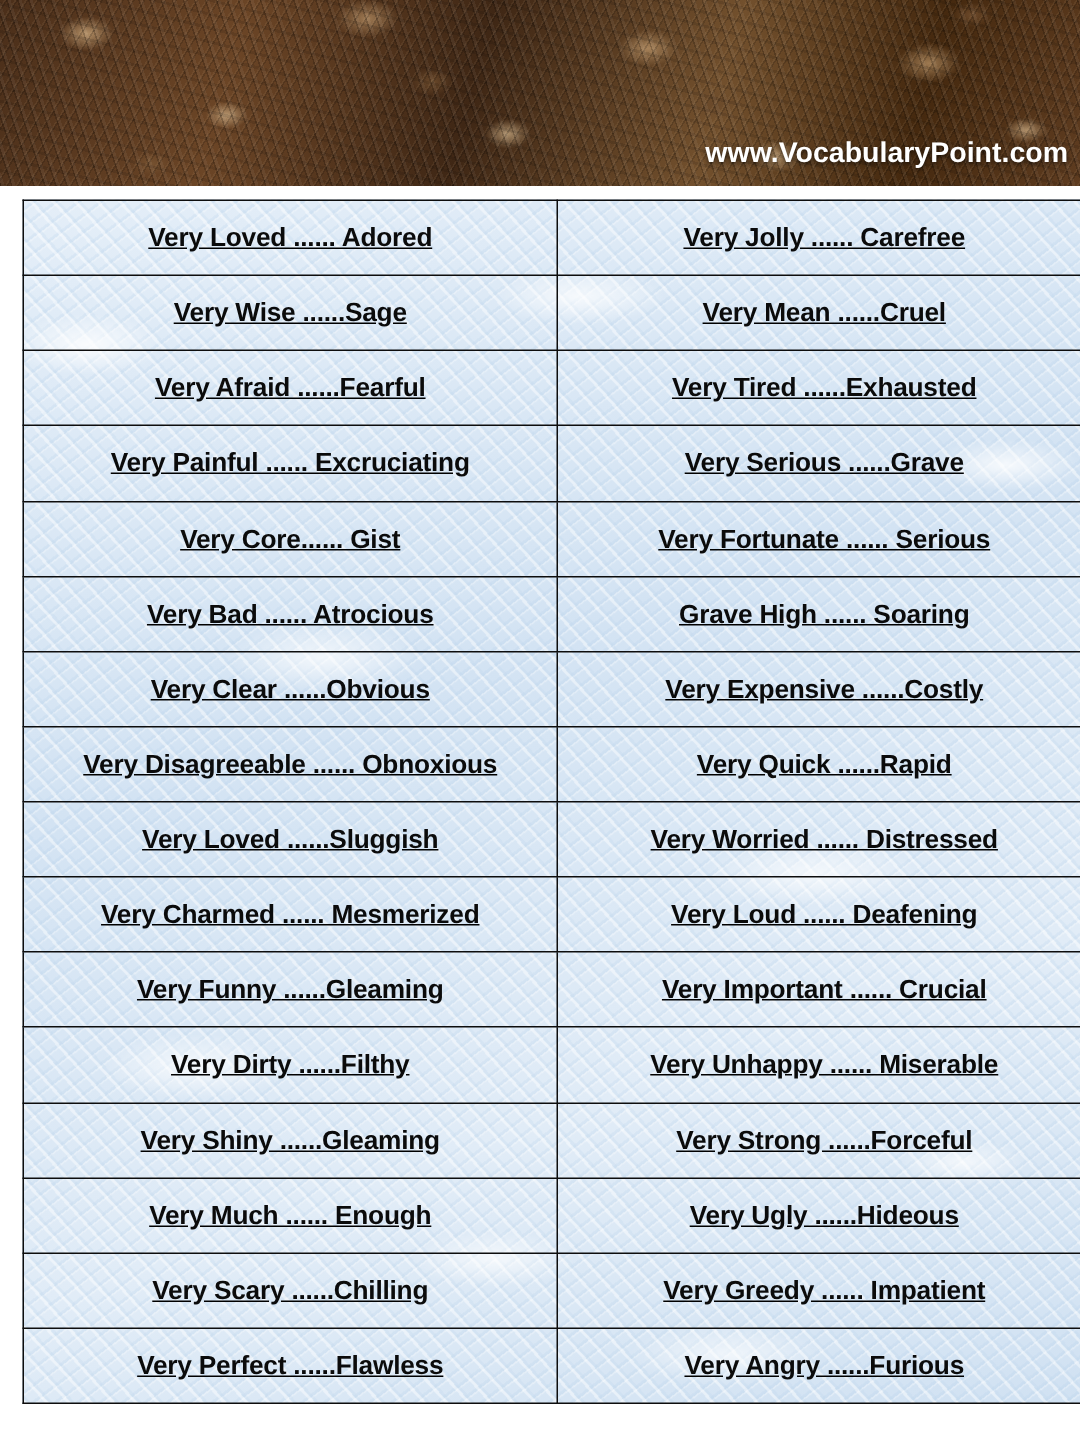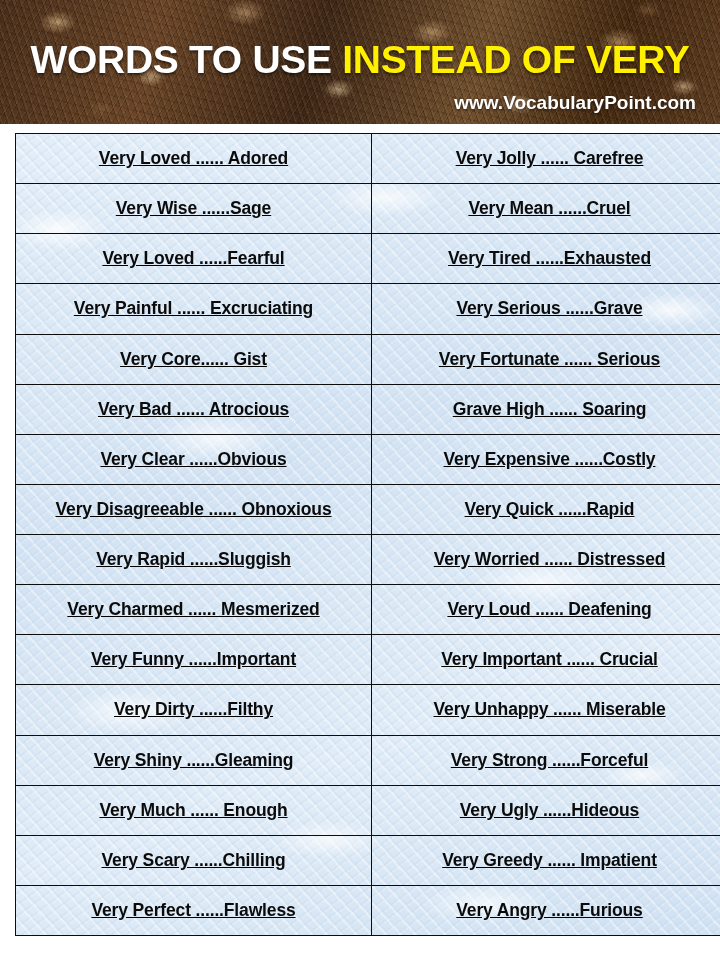--- a/index.html
+++ b/index.html
@@ -73,21 +73,21 @@
     color: #ffffff;
     text-shadow: 0 2px 3px rgba(0,0,0,0.55);
   }
   .title-accent {
     color: #fff000;
     text-shadow: 0 2px 3px rgba(0,0,0,0.55);
   }
 
   .banner-url {
     position: absolute;
-    right: 24px;
+    right: 8px;
     top: 92px;
     font-size: 19px;
     line-height: 22px;
     font-weight: bold;
     color: #ffffff;
     text-shadow: 0 1px 3px rgba(0,0,0,0.6);
     z-index: 2;
     white-space: nowrap;
   }
 
@@ -137,39 +137,36 @@
     width: 50%;
     background: transparent;
   }
 </style>
 </head>
 <body>
 
 <div class="poster">
 
   <div class="banner">
-    <div class="banner-title">
-      <span class="title-white">WORDS TO USE </span><span class="title-accent">INSTEAD OF VERY</span>
-    </div>
     <div class="banner-url">www.VocabularyPoint.com</div>
   </div>
 
   <div class="table-wrap">
     <table class="word-table">
       <tbody>
           <tr>
             <td>Very Loved ...... Adored</td>
             <td>Very Jolly ...... Carefree</td>
           </tr>
           <tr>
             <td>Very Wise ......Sage</td>
             <td>Very Mean ......Cruel</td>
           </tr>
           <tr>
-            <td>Very Loved ......Fearful</td>
+            <td>Very Afraid ......Fearful</td>
             <td>Very Tired ......Exhausted</td>
           </tr>
           <tr>
             <td>Very Painful ...... Excruciating</td>
             <td>Very Serious ......Grave</td>
           </tr>
           <tr>
             <td>Very Core...... Gist</td>
             <td>Very Fortunate ...... Serious</td>
           </tr>
@@ -179,29 +176,29 @@
           </tr>
           <tr>
             <td>Very Clear ......Obvious</td>
             <td>Very Expensive ......Costly</td>
           </tr>
           <tr>
             <td>Very Disagreeable ...... Obnoxious</td>
             <td>Very Quick ......Rapid</td>
           </tr>
           <tr>
-            <td>Very Rapid ......Sluggish</td>
+            <td>Very Loved ......Sluggish</td>
             <td>Very Worried ...... Distressed</td>
           </tr>
           <tr>
             <td>Very Charmed ...... Mesmerized</td>
             <td>Very Loud ...... Deafening</td>
           </tr>
           <tr>
-            <td>Very Funny ......Important</td>
+            <td>Very Funny ......Gleaming</td>
             <td>Very Important ...... Crucial</td>
           </tr>
           <tr>
             <td>Very Dirty ......Filthy</td>
             <td>Very Unhappy ...... Miserable</td>
           </tr>
           <tr>
             <td>Very Shiny ......Gleaming</td>
             <td>Very Strong ......Forceful</td>
           </tr>

